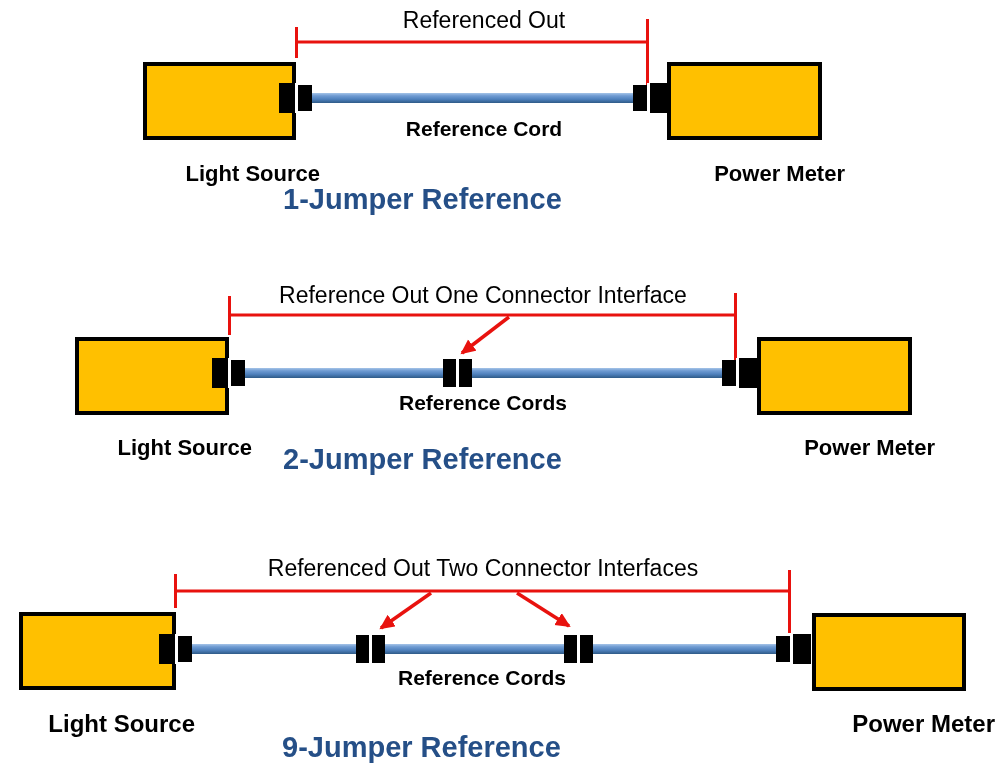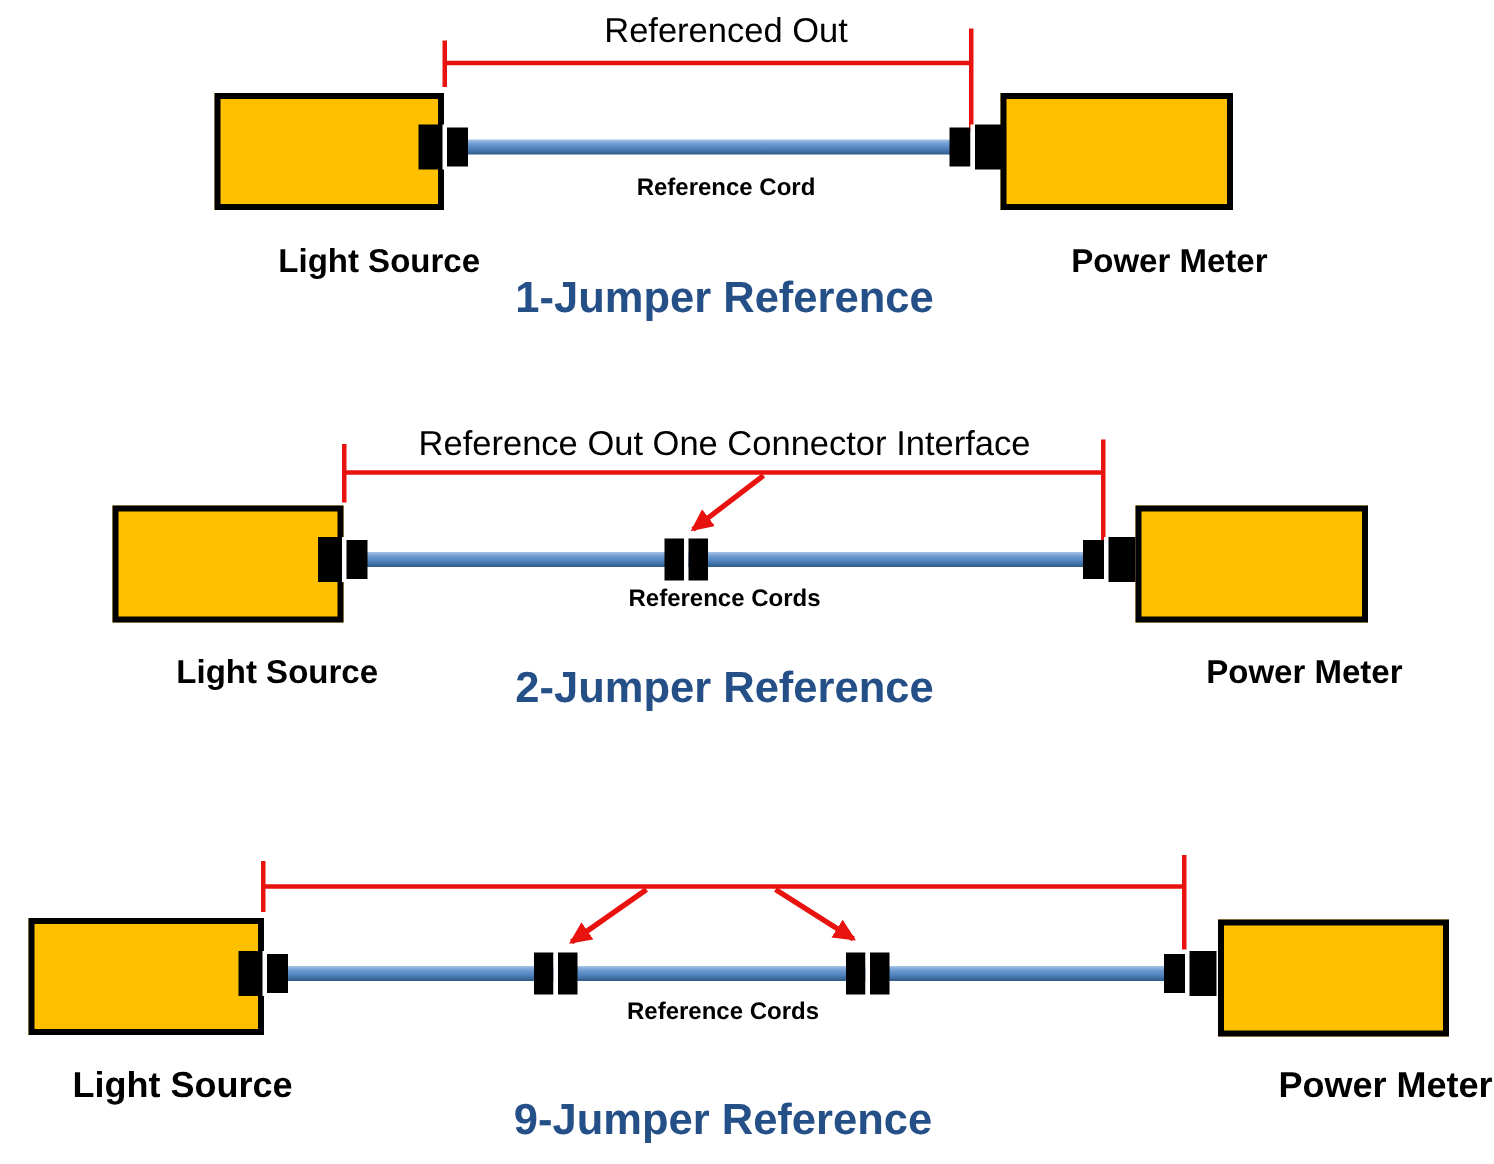--- a/index.html
+++ b/index.html
@@ -17,24 +17,24 @@
     width:996px;height:776px;position:relative;overflow:hidden;
     font-family:"Liberation Sans","DejaVu Sans",sans-serif;color:var(--text);
   }
   .abs{position:absolute;}
   .layer{position:absolute;inset:0;width:996px;height:776px;}
   svg.overlay{position:absolute;inset:0;pointer-events:none;}
   svg.overlay line{stroke:var(--red);}
   #arrowhead path{fill:var(--red);}
 
   .bracket-label{font-size:23px;font-weight:400;text-align:center;white-space:nowrap;}
-  .cord-label{font-size:16px;font-weight:700;text-align:center;white-space:nowrap;}
+  .cord-label{font-size:21px;font-weight:700;text-align:center;white-space:nowrap;}
   .device-label{font-size:22px;font-weight:700;text-align:right;white-space:nowrap;}
   .device-label.big{font-size:24px;}
-  .diagram-title{font-size:29px;font-weight:700;text-align:center;color:var(--title-blue);white-space:nowrap;}
+  .diagram-title{font-size:29px;font-weight:700;text-align:left;color:var(--title-blue);white-space:nowrap;}
 
   .device-box{
     background:var(--box-fill);
     border:4px solid var(--outline);
     box-sizing:border-box;
   }
   .cord{
     height:10px;
     background:linear-gradient(180deg,var(--cord-light) 0%,#6f9bd2 28%,var(--cord-main) 62%,var(--cord-dark) 100%);
     border-radius:3px;
@@ -129,20 +129,21 @@
 
 <div class="layer">
   <svg class="overlay" viewBox="0 0 996 776">
     <line x1="175.5" y1="591" x2="790" y2="591" stroke-width="3"></line>
     <line x1="175.5" y1="574" x2="175.5" y2="608" stroke-width="3"></line>
     <line x1="789.5" y1="570" x2="789.5" y2="633" stroke-width="3"></line>
     <line x1="431" y1="593" x2="381" y2="628" stroke-width="3.5" marker-end="url(#arrowhead)"></line>
     <line x1="517" y1="593" x2="569" y2="626" stroke-width="3.5" marker-end="url(#arrowhead)"></line>
   </svg>
 
+  <div class="abs bracket-label" style="left:233px;top:555px;width:500px;">Referenced Out Two Connector Interfaces</div>
 
   <div class="abs cord" style="left:188px;top:644px;width:592px;"></div>
 
   <div class="abs device-box" style="left:19px;top:612px;width:157px;height:78px;"></div>
   <div class="abs device-box" style="left:812px;top:613px;width:154px;height:78px;"></div>
 
   <div class="abs conn" style="left:159px;top:634px;">
     <div class="conn-stub"></div>
     <div class="conn-gap"></div>
     <div class="conn-plug"></div>

